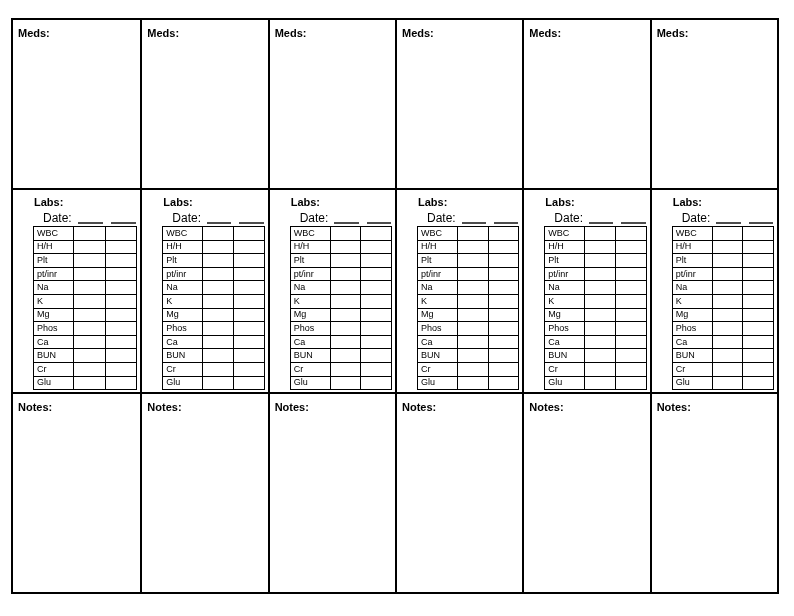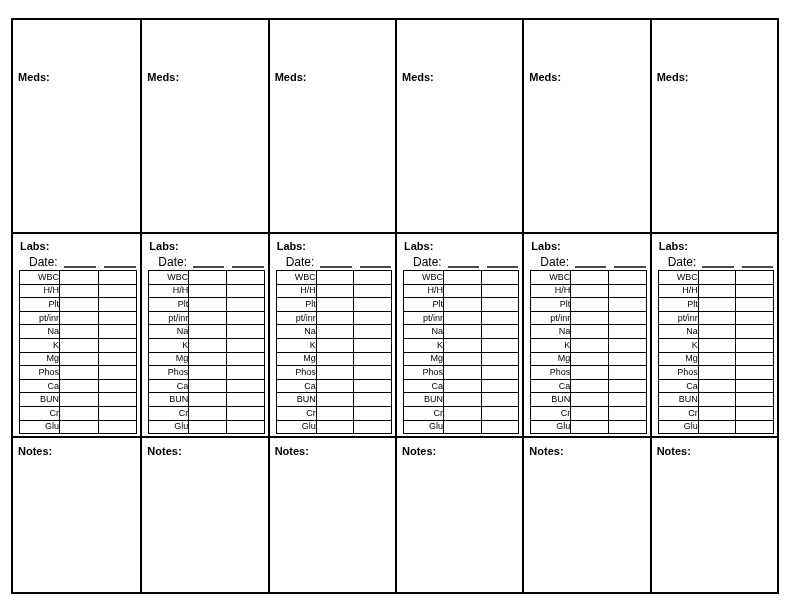--- a/index.html
+++ b/index.html
@@ -29,26 +29,25 @@
     min-width: 0;
     border-left: 2px solid #000000;
     box-sizing: border-box;
   }
   .col:first-child { border-left: none; }
   .sec { box-sizing: border-box; }
   .sec-meds {
     height: 170px;
     border-bottom: 2px solid #000000;
     padding: 3px 4px 0 5px;
-    margin-top: 44px;
   }
   .sec-labs {
     height: 204px;
     border-bottom: 2px solid #000000;
-    padding: 2px 0 0 2px;
+    padding: 2px 0 0 16px;
   }
   .sec-notes {
     flex: 1;
     padding: 3px 4px 0 5px;
   }
   .sec-label {
     font-weight: bold;
     font-size: 11px;
     line-height: 13px;
     display: inline-block;
@@ -71,21 +70,20 @@
     height: 3px;
     border-bottom: 2px solid #4d4d4d;
     margin-left: 6px;
   }
   .date-blank:last-child { margin-left: 8px; margin-right: 1px; }
   .lab-table {
     border-collapse: collapse;
     table-layout: fixed;
     margin: 0 3px 0 4px;
     width: calc(100% - 7px);
-    text-align: right;
   }
   .lab-table td {
     border: 1px solid #000000;
     height: 12.6px;
     padding: 0;
     overflow: hidden;
   }
   .lab-table td.lab-name {
     width: 36px;
     font-size: 9px;

